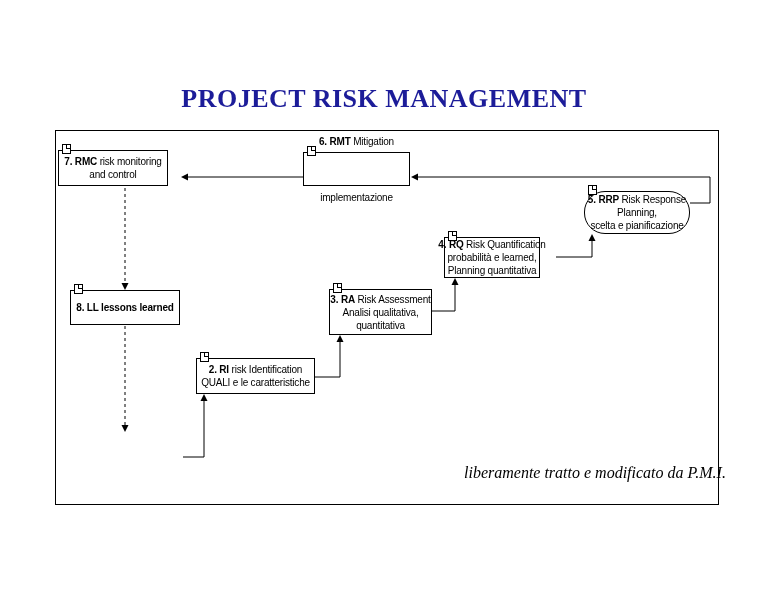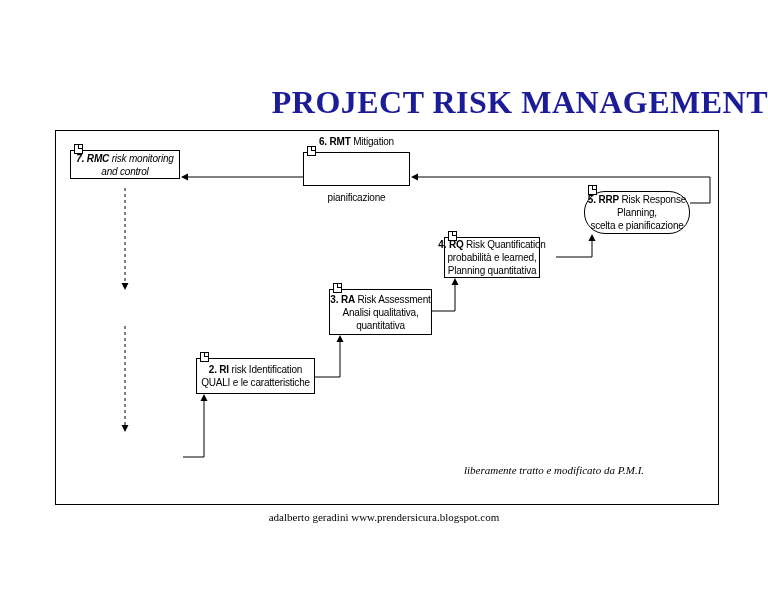--- a/index.html
+++ b/index.html
@@ -2,22 +2,22 @@
 <html><head>
 <meta charset="utf-8">
 <style>
   * { margin:0; padding:0; box-sizing:border-box; }
   html,body { background:#ffffff; }
   #screen {
     position:relative; width:768px; height:594px; background:#ffffff;
     font-family:"Liberation Sans", sans-serif; overflow:hidden;
   }
   .title {
-    position:absolute; top:84px; left:0; width:100%; text-align:right;
-    font-family:"Liberation Serif", serif; font-weight:bold; font-size:32px;
+    position:absolute; top:84px; left:0; width:100%; text-align:center;
+    font-family:"Liberation Serif", serif; font-weight:bold; font-size:26px;
     letter-spacing:0.5px; color:#1c1c99; z-index:3;
   }
   .frame {
     position:absolute; left:55px; top:130px; width:664px; height:375px;
     border:1px solid #000; z-index:0; background:#fff;
   }
   svg.connectors {
     position:absolute; left:0; top:0; width:768px; height:594px; z-index:1;
     pointer-events:none;
   }
@@ -29,31 +29,31 @@
   }
   .node .line { white-space:nowrap; }
   .page-icon {
     position:absolute; left:3px; top:-7px; width:9px; height:10px;
     background:#fff; border:1px solid #000; z-index:3;
   }
   .page-icon::after {
     content:""; position:absolute; right:0; top:0; width:3px; height:3px;
     background:#fff; border-left:1px solid #000; border-bottom:1px solid #000;
   }
-  #box-rmc { left:70px;  top:150px; width:110px; height:29px;font-style:italic; }
+  #box-rmc { left:58px;  top:150px; width:110px; height:36px; }
   #box-rmt { left:303px; top:152px; width:107px; height:34px;gap:43px; }
   #box-rrp { left:584px; top:191px; width:106px; height:43px;border-radius:21px; }
   #box-rq  { left:444px; top:237px; width:96px; height:41px; }
   #box-ra  { left:329px; top:289px; width:103px; height:46px; }
   #box-ll  { left:70px;  top:290px; width:110px; height:35px; }
   #box-ri  { left:196px; top:358px; width:119px; height:36px;text-align:right; }
   #box-rmp { left:64px;  top:432px; width:119px; height:48px; }
   .credit {
     position:absolute; left:464px; top:464px; z-index:2;
-    font-family:"Liberation Serif", serif; font-style:italic; font-size:11px; color:#000;text-align:center;
+    font-family:"Liberation Serif", serif; font-style:italic; font-size:16px; color:#000;text-align:center;
   }
   .footer {
     position:absolute; top:511px; left:0; width:100%; text-align:center; z-index:2;
     font-family:"Liberation Serif", serif; font-size:11px; color:#000;
   }
 </style>
 </head>
 <body>
 
 <div id="screen">
@@ -91,21 +91,21 @@
 
   <div class="node" id="box-rmc">
     <span class="page-icon"></span>
     <div class="line"><b>7. RMC</b><span> risk monitoring</span></div>
     <div class="line">and control</div>
   </div>
 
   <div class="node" id="box-rmt">
     <span class="page-icon"></span>
     <div class="line"><b>6. RMT</b><span> Mitigation</span></div>
-    <div class="line">pianificazione</div>
+    <div class="line">implementazione</div>
   </div>
 
   <div class="node" id="box-rrp">
     <span class="page-icon"></span>
     <div class="line"><b>5. RRP</b><span> Risk Response</span></div>
     <div class="line">Planning,</div>
     <div class="line">scelta e  pianificazione</div>
   </div>
 
   <div class="node" id="box-rq">
@@ -115,25 +115,28 @@
     <div class="line">Planning quantitativa</div>
   </div>
 
   <div class="node" id="box-ra">
     <span class="page-icon"></span>
     <div class="line"><b>3. RA</b><span> Risk Assessment</span></div>
     <div class="line">Analisi qualitativa,</div>
     <div class="line">quantitativa</div>
   </div>
 
+  <div class="node" id="box-ll">
+    <span class="page-icon"></span>
+    <div class="line"><b>8. LL lessons learned</b><span></span></div>
+  </div>
 
   <div class="node" id="box-ri">
     <span class="page-icon"></span>
     <div class="line"><b>2. RI</b><span> risk Identification</span></div>
     <div class="line">QUALI e le caratteristiche</div>
   </div>
 
 
   <div class="credit">liberamente tratto e modificato da P.M.I.</div>
 
-  <div class="footer">adalberto geradini www.prendersicura.blogspot.com</div>
 
 </div>
 
 </body></html>

